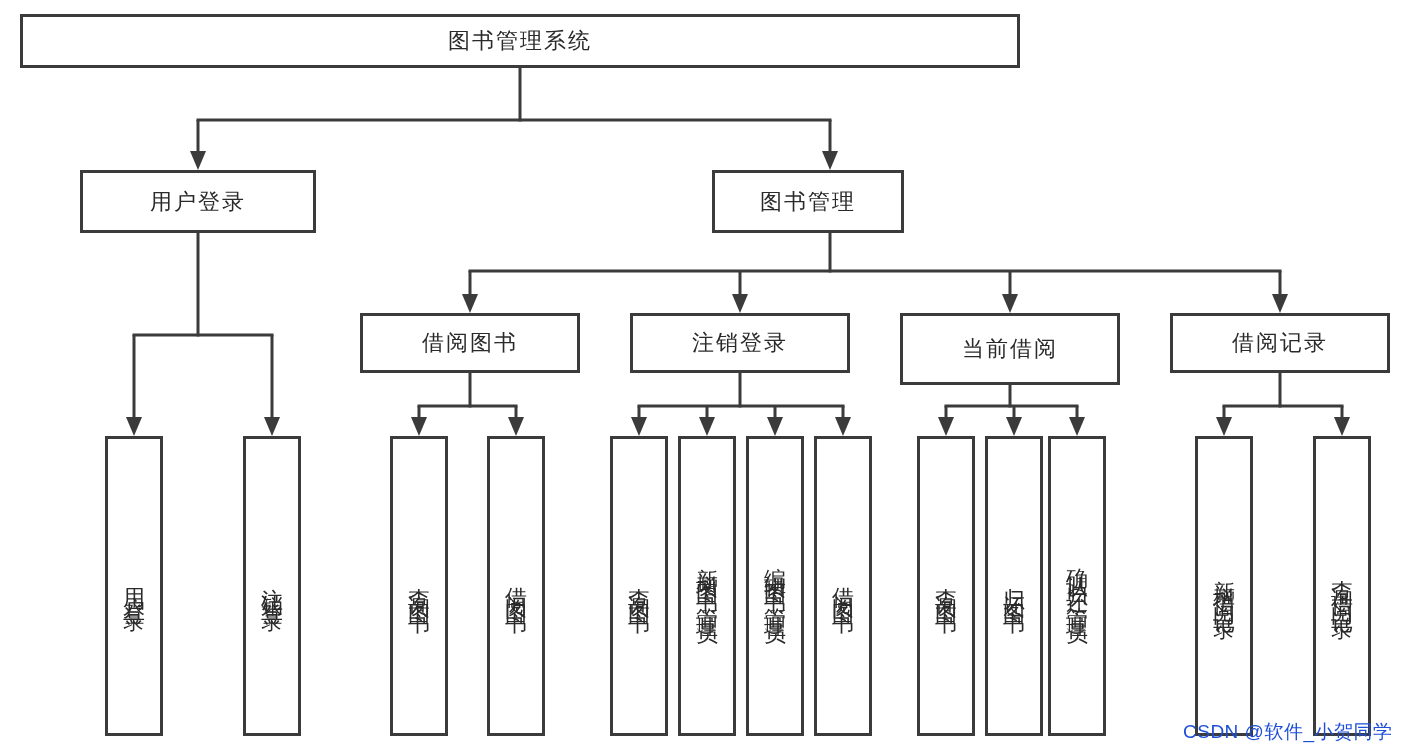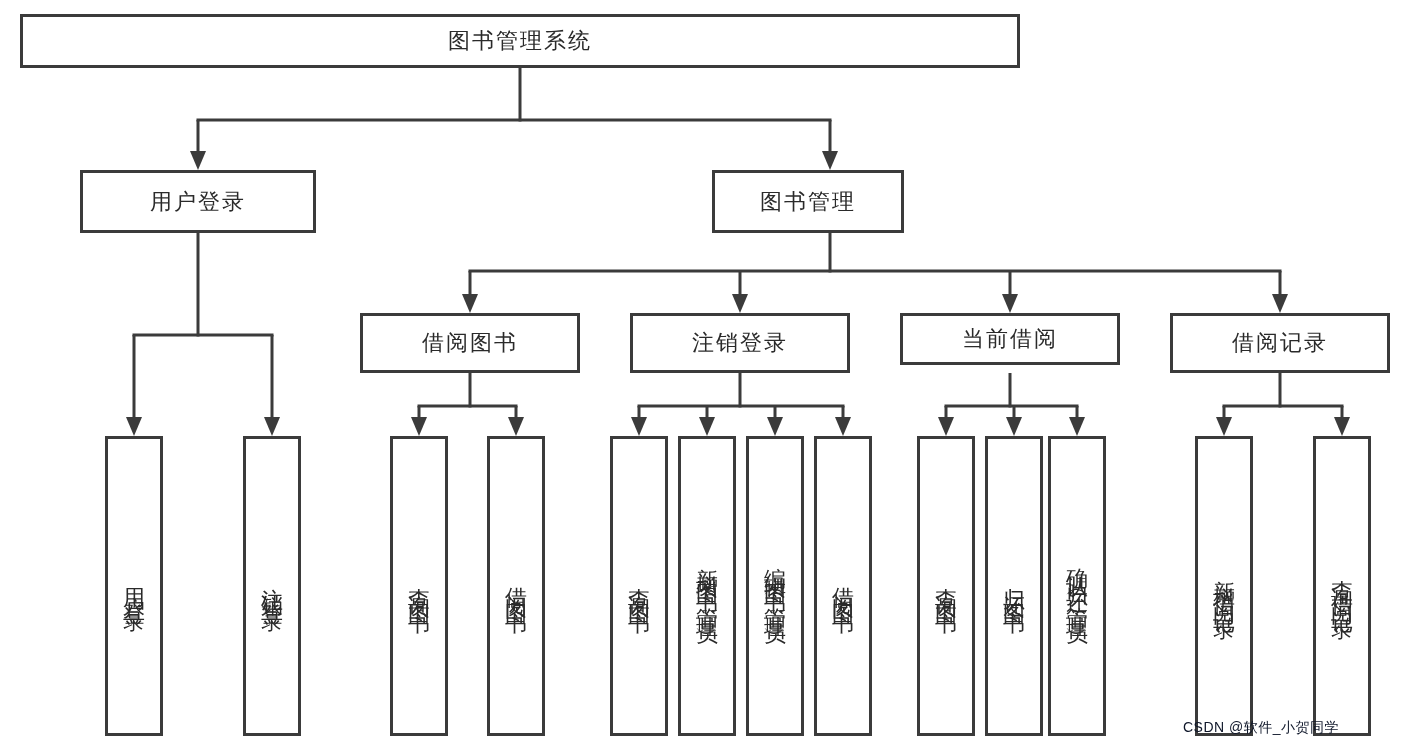--- a/index.html
+++ b/index.html
@@ -23,21 +23,21 @@
   }
   .h{font-size:22px;letter-spacing:2px;white-space:nowrap;}
   .v{
     writing-mode:vertical-rl;
     text-orientation:mixed;
     font-size:22px;letter-spacing:8px;
     line-height:1;
   }
   .watermark{
     position:absolute;left:1183px;top:719px;
-    font-size:14px;color:#0f172a;letter-spacing:0.5px;
+    font-size:19px;color:#1d4ed8;letter-spacing:0.5px;
     white-space:nowrap;z-index:5;
   }
 </style>
 </head>
 <body>
 
 <div class="stage">
 
   <svg class="connectors" width="1405" height="747" viewBox="0 0 1405 747" xmlns="http://www.w3.org/2000/svg">
     <g stroke="#3b3b3b" stroke-width="3" fill="none">
@@ -105,21 +105,21 @@
     </g>
   </svg>
 
   <div class="node h" style="left:20px;top:14px;width:1000px;height:54px">图书管理系统</div>
 
   <div class="node h" style="left:80px;top:170px;width:236px;height:63px">用户登录</div>
   <div class="node h" style="left:712px;top:170px;width:192px;height:63px">图书管理</div>
 
   <div class="node h" style="left:360px;top:313px;width:220px;height:60px">借阅图书</div>
   <div class="node h" style="left:630px;top:313px;width:220px;height:60px">注销登录</div>
-  <div class="node h" style="left:900px;top:313px;width:220px;height:52px">当前借阅</div>
+  <div class="node h" style="left:900px;top:313px;width:220px;height:72px">当前借阅</div>
   <div class="node h" style="left:1170px;top:313px;width:220px;height:60px">借阅记录</div>
 
   <div class="node v" style="left:105px;top:436px;width:58px;height:300px">用户登录</div>
   <div class="node v" style="left:243px;top:436px;width:58px;height:300px">注销登录</div>
 
   <div class="node v" style="left:390px;top:436px;width:58px;height:300px">查询图书</div>
   <div class="node v" style="left:487px;top:436px;width:58px;height:300px">借阅图书</div>
 
   <div class="node v" style="left:610px;top:436px;width:58px;height:300px">查询图书</div>
   <div class="node v" style="left:678px;top:436px;width:58px;height:300px">新增图书（管理员）</div>

